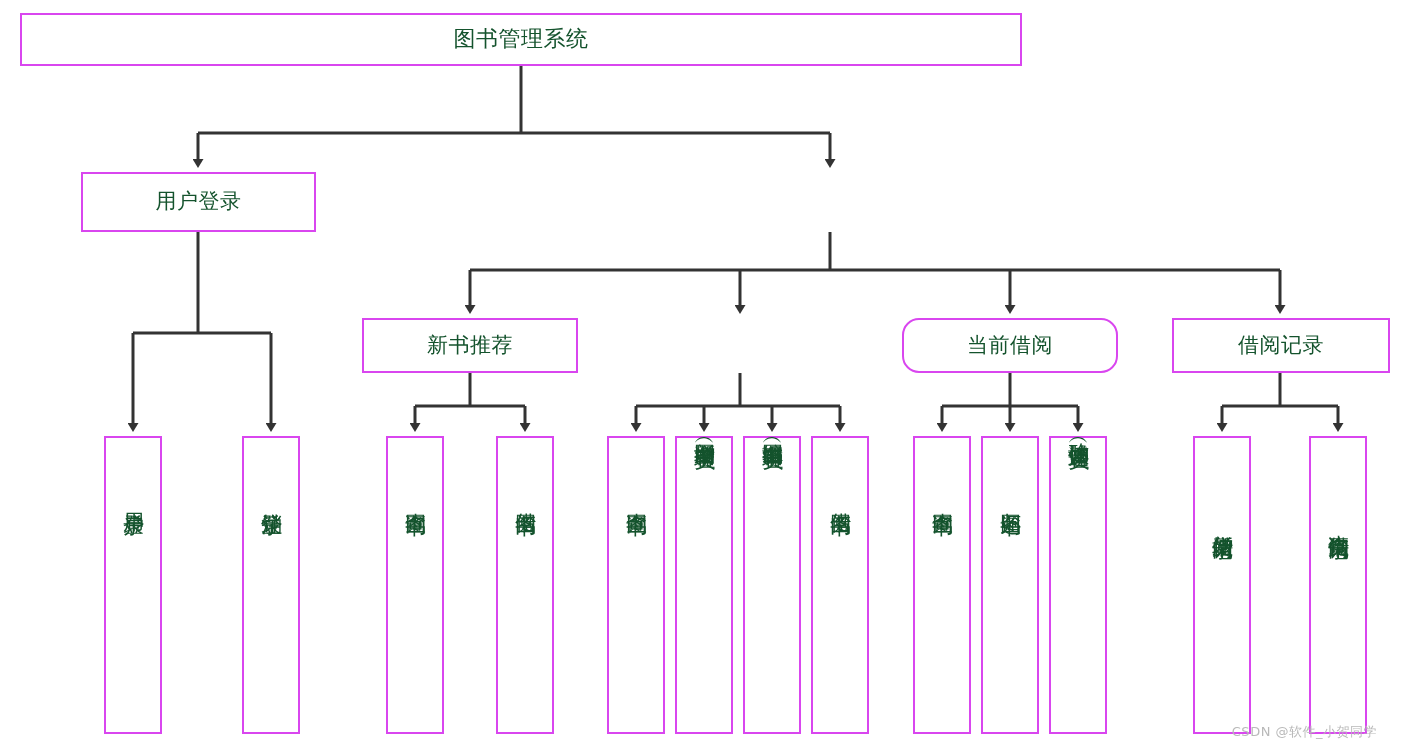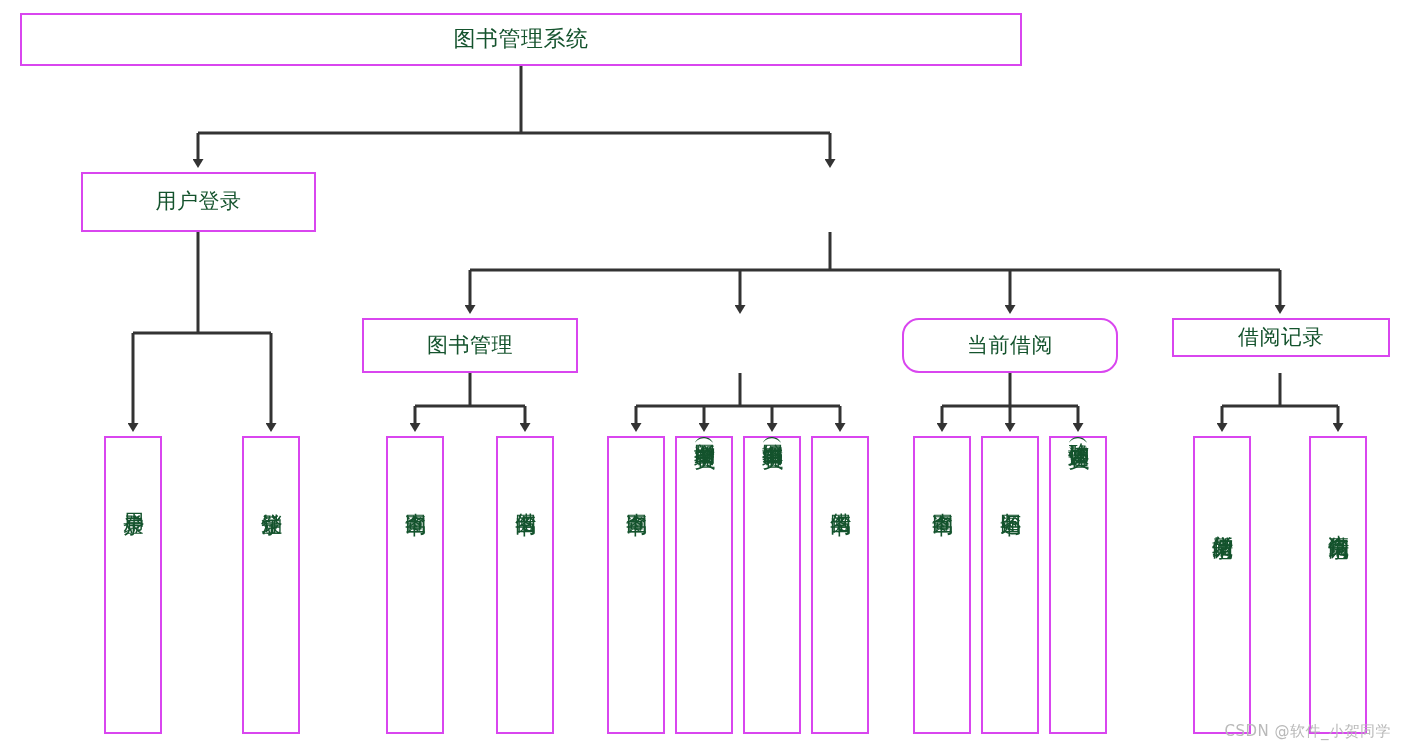--- a/index.html
+++ b/index.html
@@ -72,23 +72,23 @@
     margin-top: -12px;
   }
   .node.v.mid .label {
     margin-top: 58px;
   }
   .node.v.low .label {
     margin-top: 80px;
   }
   .watermark {
     position: absolute;
-    right: 14px;
+    right: 28px;
     bottom: 6px;
-    font-size: 15px;
+    font-size: 13px;
     color: #b9b9b9;
     letter-spacing: 0.5px;
     white-space: nowrap;
     z-index: 5;
   }
 </style>
 </head>
 <body>
 
 <div id="canvas">
@@ -146,26 +146,26 @@
 
   <div class="node h root" style="left:20px; top:13px; width:1002px; height:53px;">
     <span class="label">图书管理系统</span>
   </div>
 
   <div class="node h" style="left:81px; top:172px; width:235px; height:60px;">
     <span class="label">用户登录</span>
   </div>
 
   <div class="node h" style="left:362px; top:318px; width:216px; height:55px;">
-    <span class="label">图书管理</span>
+    <span class="label">新书推荐</span>
   </div>
   <div class="node h" style="left:902px; top:318px; width:216px; height:55px;border-radius:17px;">
     <span class="label">当前借阅</span>
   </div>
-  <div class="node h" style="left:1172px; top:318px; width:218px; height:39px;">
+  <div class="node h" style="left:1172px; top:318px; width:218px; height:55px;">
     <span class="label">借阅记录</span>
   </div>
 
   <div class="node v mid" style="left:104px; top:436px; width:58px; height:298px;">
     <span class="label">用户登录</span>
   </div>
   <div class="node v mid" style="left:242px; top:436px; width:58px; height:298px;">
     <span class="label">注销登录</span>
   </div>
 

